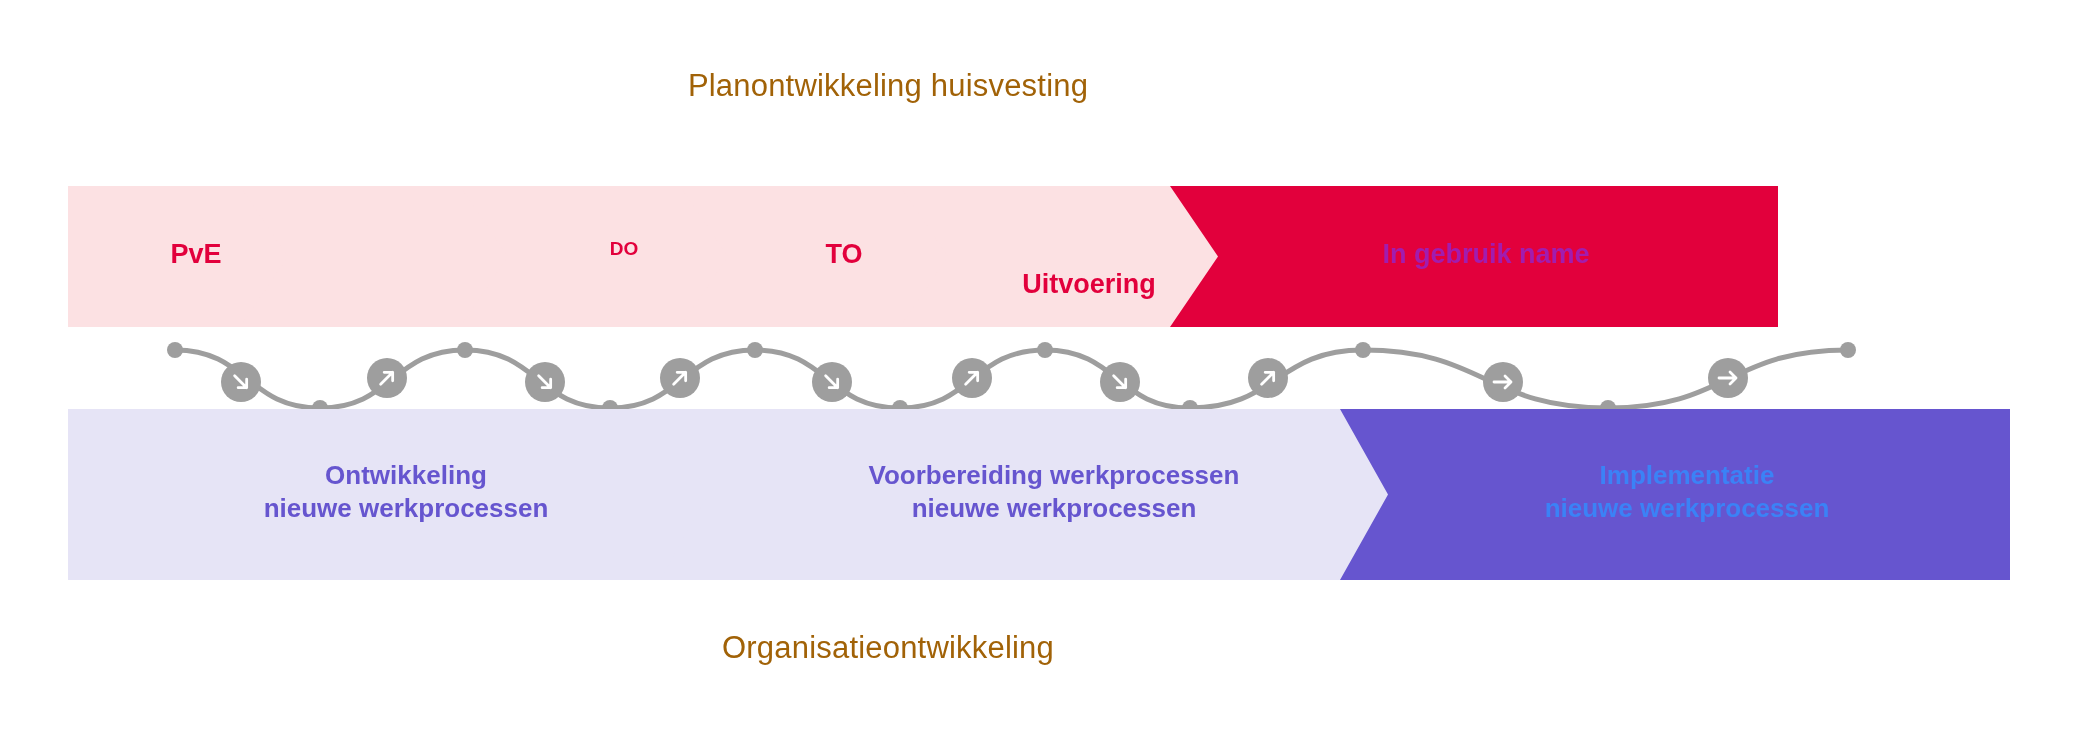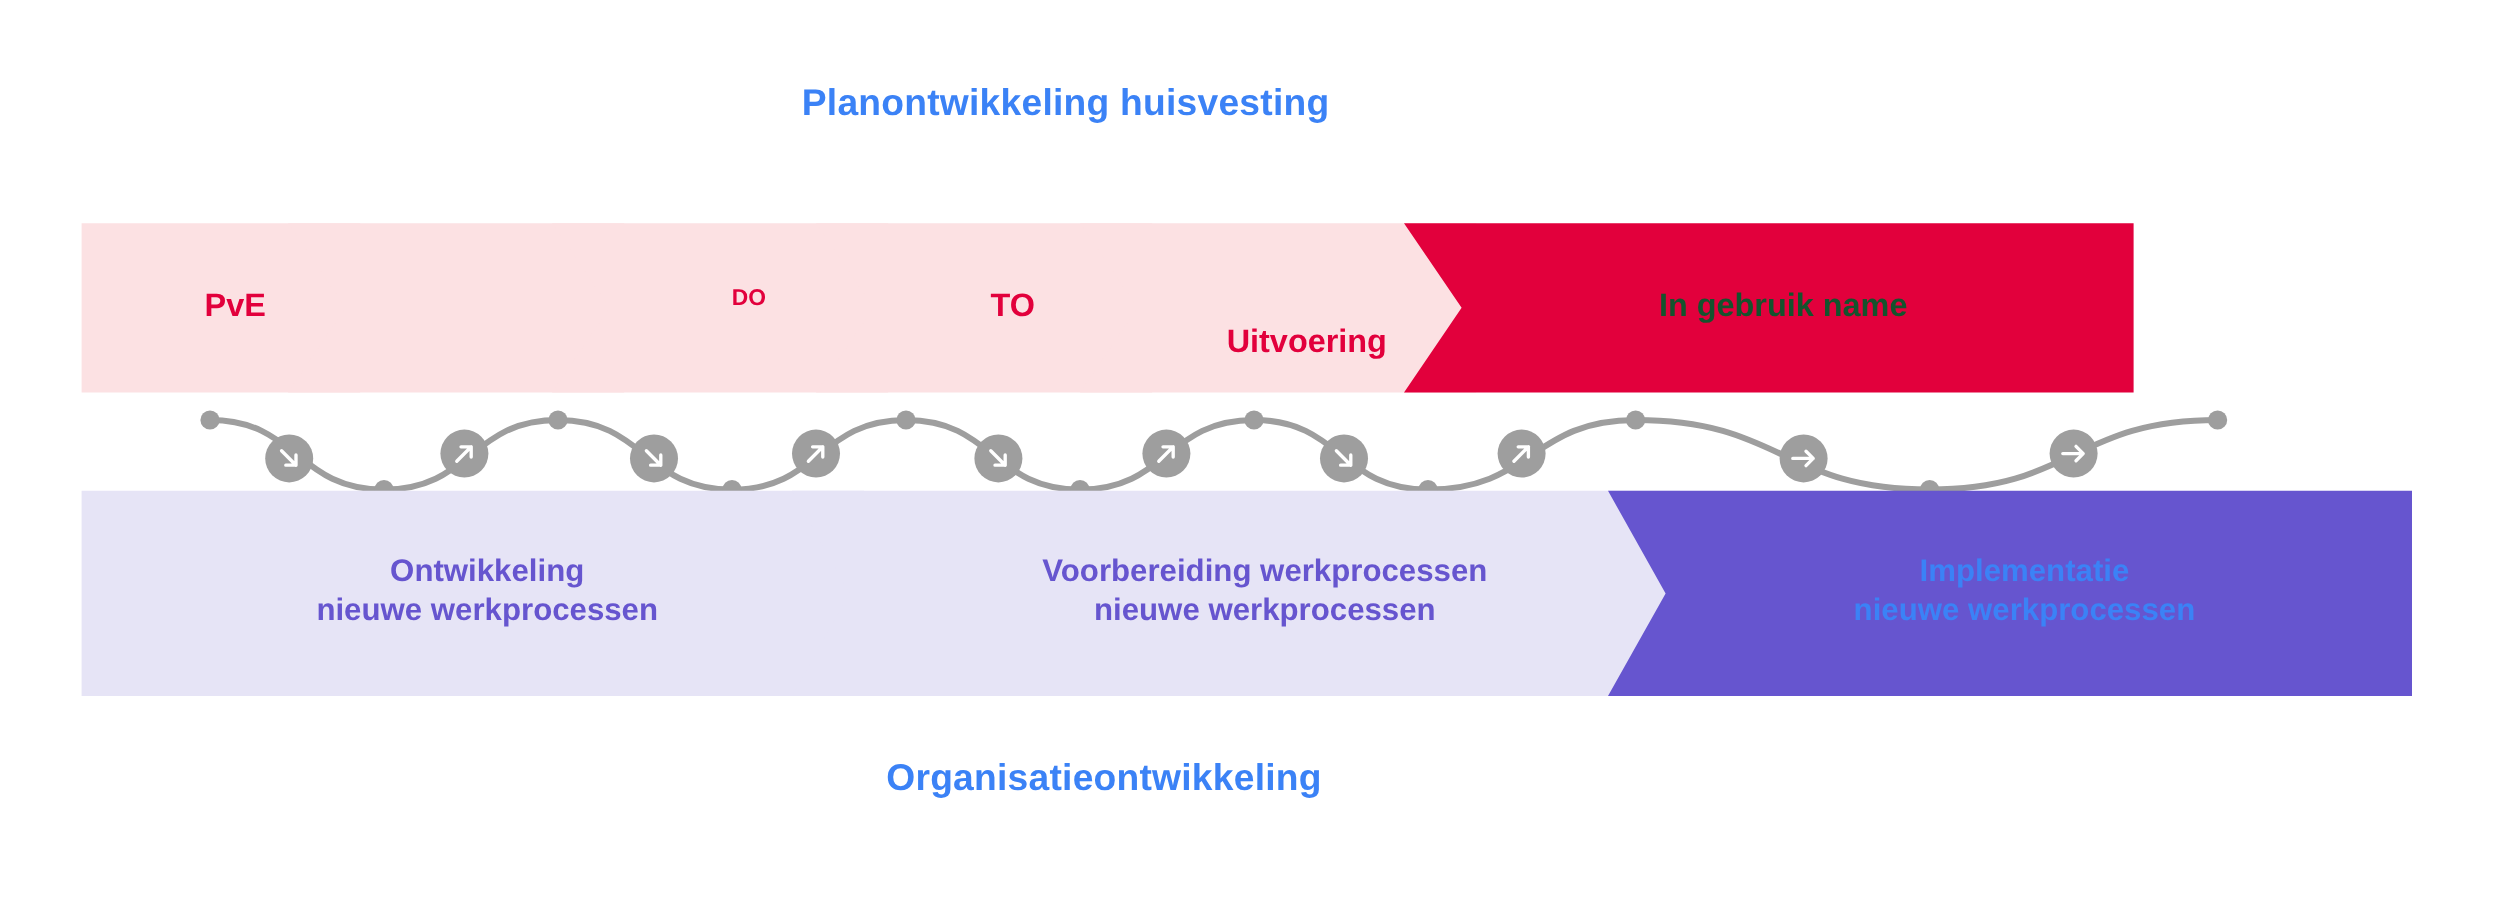--- a/index.html
+++ b/index.html
@@ -17,48 +17,48 @@
     position: relative;
     width: 2078px;
     height: 754px;
     background: #ffffff;
   }
   .title {
     position: absolute;
     left: 0;
     width: 1776px;
     text-align: center;
-    font-weight: bold;
-    color: #3b82f6;
+    font-weight: normal;
+    color: #a16207;
     letter-spacing: 0.2px;
     white-space: nowrap;
   }
   #title-top   { top: 68px;  font-size: 31px; }
-  #title-bottom{ top: 630px; font-size: 31px; margin-left: 32px; }
+  #title-bottom{ top: 630px; font-size: 31px; }
 
   svg.band {
     position: absolute;
     left: 0;
     top: 0;
     overflow: visible;
   }
   .chev-label {
     position: absolute;
     text-align: center;
     font-weight: bold;
     white-space: nowrap;
     line-height: 1.28;
     pointer-events: none;
   }
   .top-label {
     font-size: 27px;
     color: #E2003C;
     top: 240px;
   }
-  .top-label.on-solid { color: #14532d; }
+  .top-label.on-solid { color: #a21caf; }
 
   .bottom-label {
     font-size: 26px;
     color: #6655CF;
     top: 458px;
   }
   .bottom-label.on-solid { color: #3b82f6; }
 </style>
 </head>
 <body>

